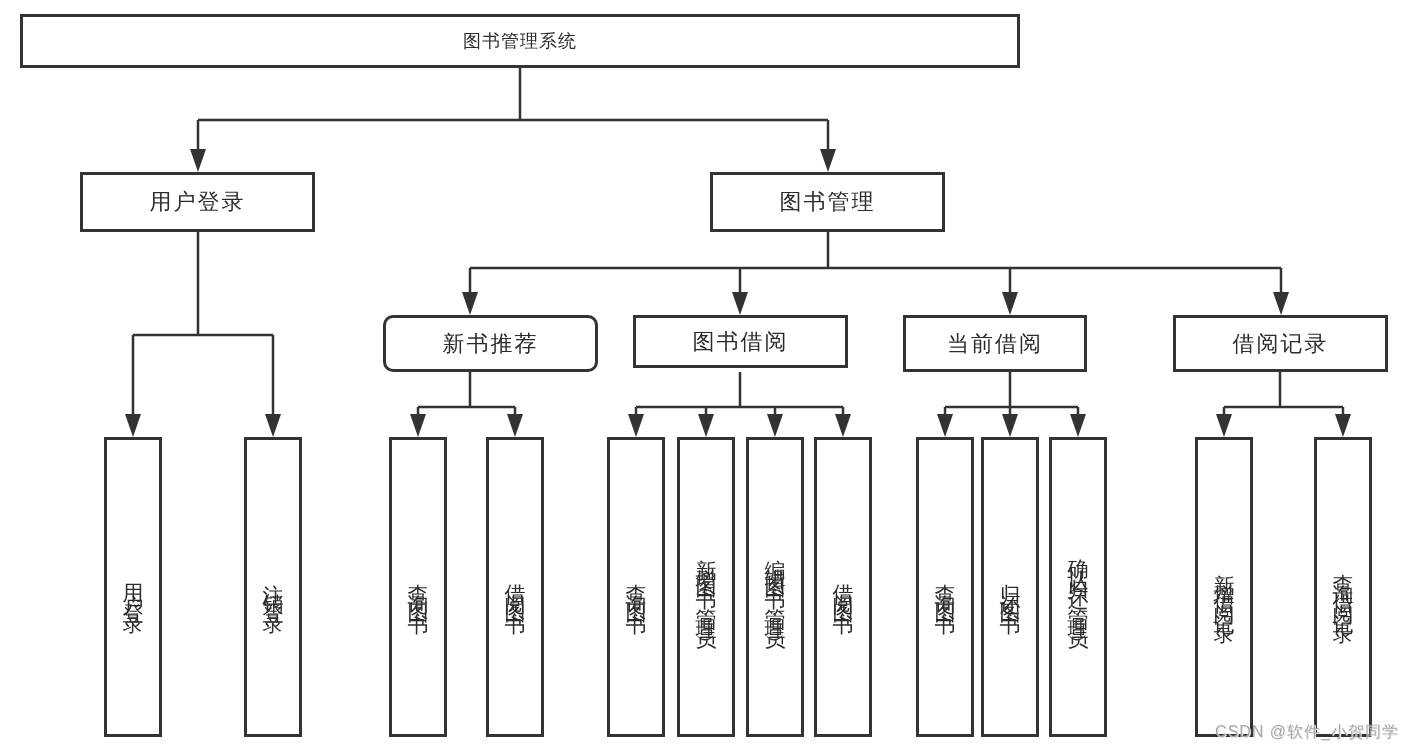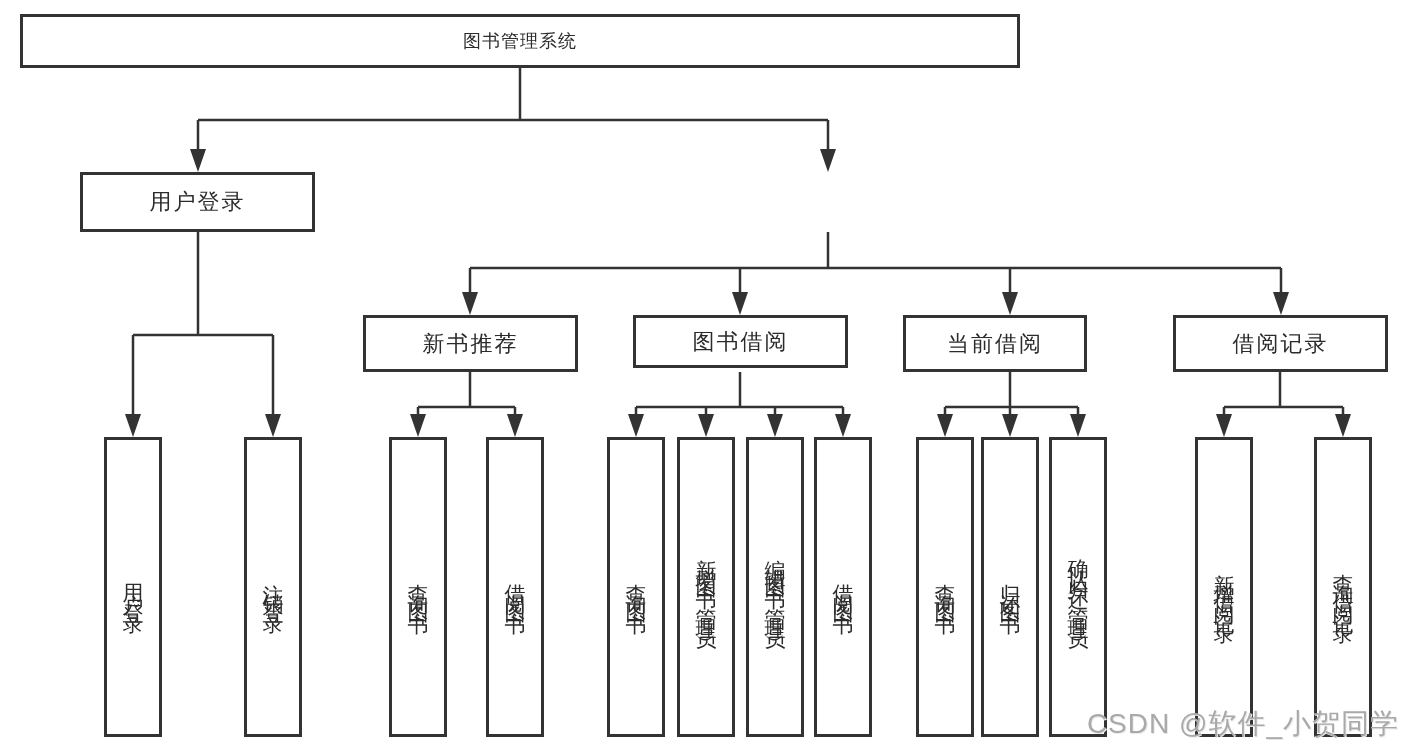--- a/index.html
+++ b/index.html
@@ -36,21 +36,21 @@
     line-height:52px;
     font-size:21px;
     letter-spacing:10px;
     width:58px;height:300px;
     top:437px;
   }
   .watermark{
     position:absolute;
     right:6px;bottom:4px;
     z-index:3;
-    font-size:28px;
+    font-size:16px;
     color:#a9a9a9;
     letter-spacing:1px;
     text-shadow:1px 1px 0 #e8e8e8;
     margin-left:36px;
   }
 </style>
 </head>
 <body>
 
 <div class="canvas">
@@ -91,22 +91,23 @@
       <polygon points="1010,437 1002,414 1018,414"></polygon>
       <polygon points="1078,437 1070,414 1086,414"></polygon>
       <polygon points="1224,437 1216,414 1232,414"></polygon>
       <polygon points="1343,437 1335,414 1351,414"></polygon>
     </g>
   </svg>
 
   <div class="node rootbox" style="left:20px;top:14px;width:1000px;height:54px;">图书管理系统</div>
 
   <div class="node hbox" style="left:80px;top:172px;width:235px;height:60px;">用户登录</div>
+  <div class="node hbox" style="left:710px;top:172px;width:235px;height:60px;">图书管理</div>
 
-  <div class="node hbox" style="left:363px;top:315px;width:215px;height:57px;">新书推荐</div>
+  <div class="node hbox" style="left:383px;top:315px;width:215px;height:57px;border-radius:10px;">新书推荐</div>
   <div class="node hbox" style="left:633px;top:315px;width:215px;height:53px;">图书借阅</div>
   <div class="node hbox" style="left:903px;top:315px;width:184px;height:57px;">当前借阅</div>
   <div class="node hbox" style="left:1173px;top:315px;width:215px;height:57px;">借阅记录</div>
 
   <div class="node leaf" style="left:104px;">用户登录</div>
   <div class="node leaf" style="left:244px;">注销登录</div>
 
   <div class="node leaf" style="left:389px;">查询图书</div>
   <div class="node leaf" style="left:486px;">借阅图书</div>
 

